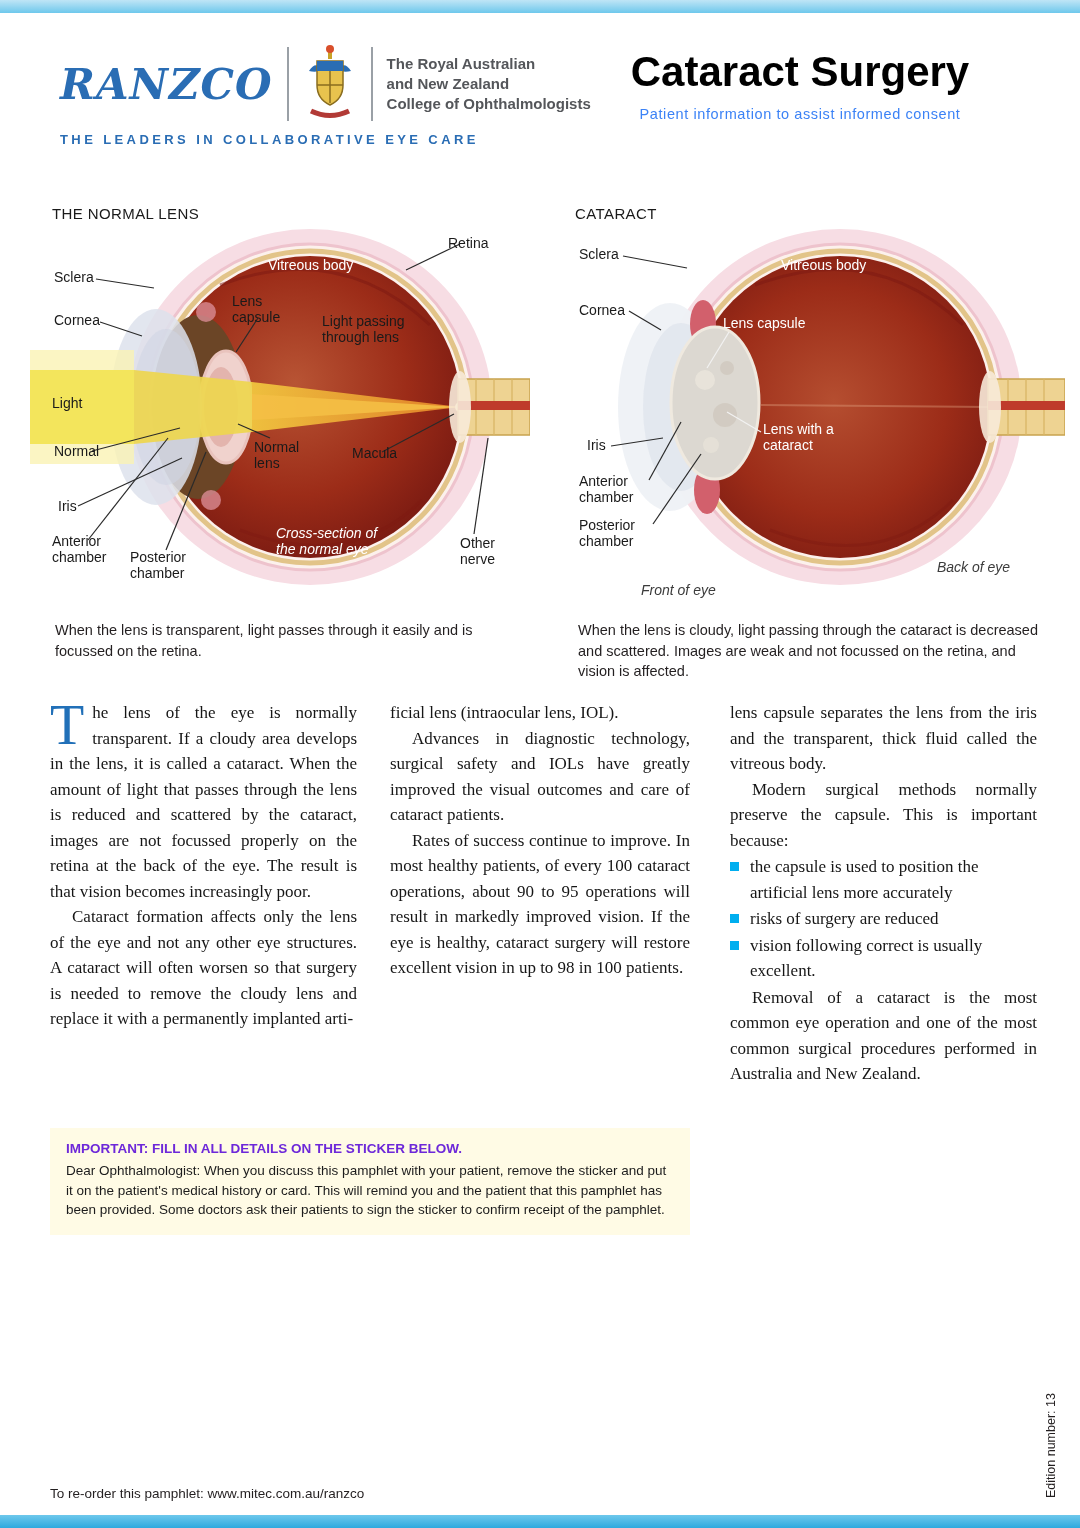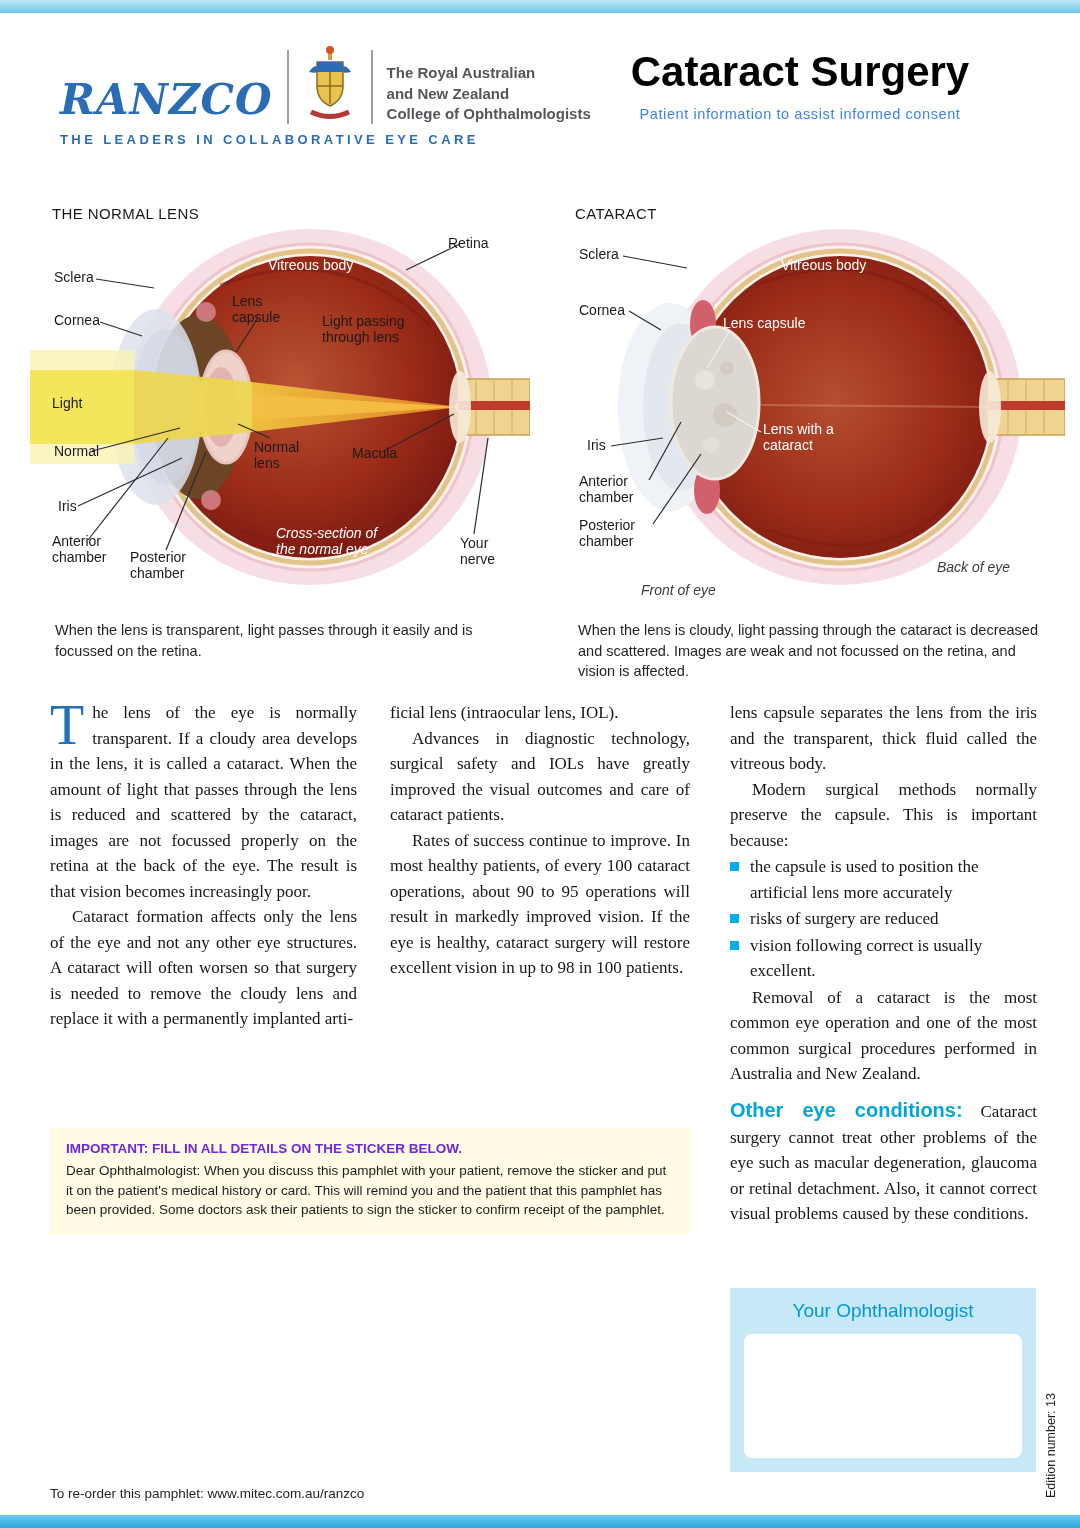--- a/index.html
+++ b/index.html
@@ -5,21 +5,21 @@
   * { margin:0; padding:0; box-sizing:border-box; }
   body { background:#e9e9e9; font-family:"Liberation Sans", sans-serif; }
   .page { position:relative; width:1080px; height:1528px; margin:0 auto; background:#ffffff; overflow:hidden; color:#231f20; }
 
   
   .bar { position:absolute; left:0; width:100%; height:13px; }
   .bar.top { top:0; background:linear-gradient(180deg,#bfe5f6,#6ec8ec); }
   .bar.bottom { bottom:0; background:linear-gradient(180deg,#6ec8ec,#2ea9de); }
 
   
-  .logo-row { position:absolute; left:60px; top:44px; display:flex; align-items:flex-end; gap:14px; height:80px; }
+  .logo-row { position:absolute; left:60px; top:44px; display:flex; align-items:center; gap:14px; height:80px; }
   .wordmark { font-family:"DejaVu Serif", serif; font-style:italic; font-weight:bold; font-size:42px; color:#2a6db4; letter-spacing:1px; }
   .vdiv { width:2px; height:74px; background:#9aa0a6; }
   .org-lines { font-size:15px; font-weight:bold; color:#54565a; line-height:1.35; }
   .tagline { position:absolute; left:60px; top:132px; font-size:13px; font-weight:bold; letter-spacing:3.4px; color:#2a6db4; }
   .title-block { position:absolute; left:600px; top:48px; width:400px; text-align:center; }
   .doc-title { font-size:42px; font-weight:bold; color:#000000; }
   .doc-subtitle { margin-top:10px; font-size:14.5px; letter-spacing:0.6px; color:#3b82f6; }
 
   
   .diagram { position:absolute; top:200px; width:500px; height:405px; }
@@ -164,21 +164,21 @@
     <div class="dlabel" style="left:28px; top:299px;">Iris</div>
     <div class="dlabel" style="left:22px; top:334px; width:72px;">Anterior chamber</div>
     <div class="dlabel" style="left:100px; top:350px; width:78px;">Posterior chamber</div>
     <div class="dlabel" style="left:202px; top:94px; width:60px;">Lens capsule</div>
     <div class="dlabel white" style="left:238px; top:58px;">Vitreous body</div>
     <div class="dlabel" style="left:418px; top:36px;">Retina</div>
     <div class="dlabel" style="left:292px; top:114px; width:96px;">Light passing through lens</div>
     <div class="dlabel" style="left:224px; top:240px; width:58px;">Normal lens</div>
     <div class="dlabel" style="left:322px; top:246px;">Macula</div>
     <div class="dlabel white italic" style="left:246px; top:326px; width:112px;">Cross-section of the normal eye</div>
-    <div class="dlabel" style="left:430px; top:336px; width:52px;">Your nerve</div>
+    <div class="dlabel" style="left:430px; top:336px; width:52px;">Other nerve</div>
   </div>
 
   <div class="diagram right">
     <svg class="eye-svg" width="500" height="405" viewBox="0 0 500 405">
       <defs>
         <radialGradient id="vitR" cx="48%" cy="48%" r="68%">
           <stop offset="0%" stop-color="#b54e30"></stop>
           <stop offset="55%" stop-color="#9c2c18"></stop>
           <stop offset="100%" stop-color="#701510"></stop>
         </radialGradient>
@@ -258,33 +258,25 @@
     </div>
     <div class="bullet-row">
       <span class="bullet-sq"></span>
       <span>risks of surgery are reduced</span>
     </div>
     <div class="bullet-row">
       <span class="bullet-sq"></span>
       <span>vision following correct is usually excellent.</span>
     </div>
     <p class="indent">Removal of a cataract is the most common eye operation and one of the most common surgical procedures performed in Australia and New Zealand.</p>
-    <p class="other-para">
-      <span class="other-head">Other eye conditions:</span>
-      <span>Cataract surgery cannot treat other problems of the eye such as macular degeneration, glaucoma or retinal detachment. Also, it cannot correct visual problems caused by these conditions.</span>
-    </p>
   </div>
 
   <div class="sticker">
     <div class="sticker-title">IMPORTANT: FILL IN ALL DETAILS ON THE STICKER BELOW.</div>
     <div class="sticker-body">Dear Ophthalmologist: When you discuss this pamphlet with your patient, remove the sticker and put it on the patient's medical history or card. This will remind you and the patient that this pamphlet has been provided. Some doctors ask their patients to sign the sticker to confirm receipt of the pamphlet.</div>
   </div>
 
-  <div class="oph">
-    <div class="oph-title">Your Ophthalmologist</div>
-    <div class="oph-inner"></div>
-  </div>
 
   <div class="edition">Edition number: 13</div>
   <div class="footer-note">To re-order this pamphlet: www.mitec.com.au/ranzco</div>
 
   <div class="bar bottom"></div>
 </div>
 
 </body></html>

